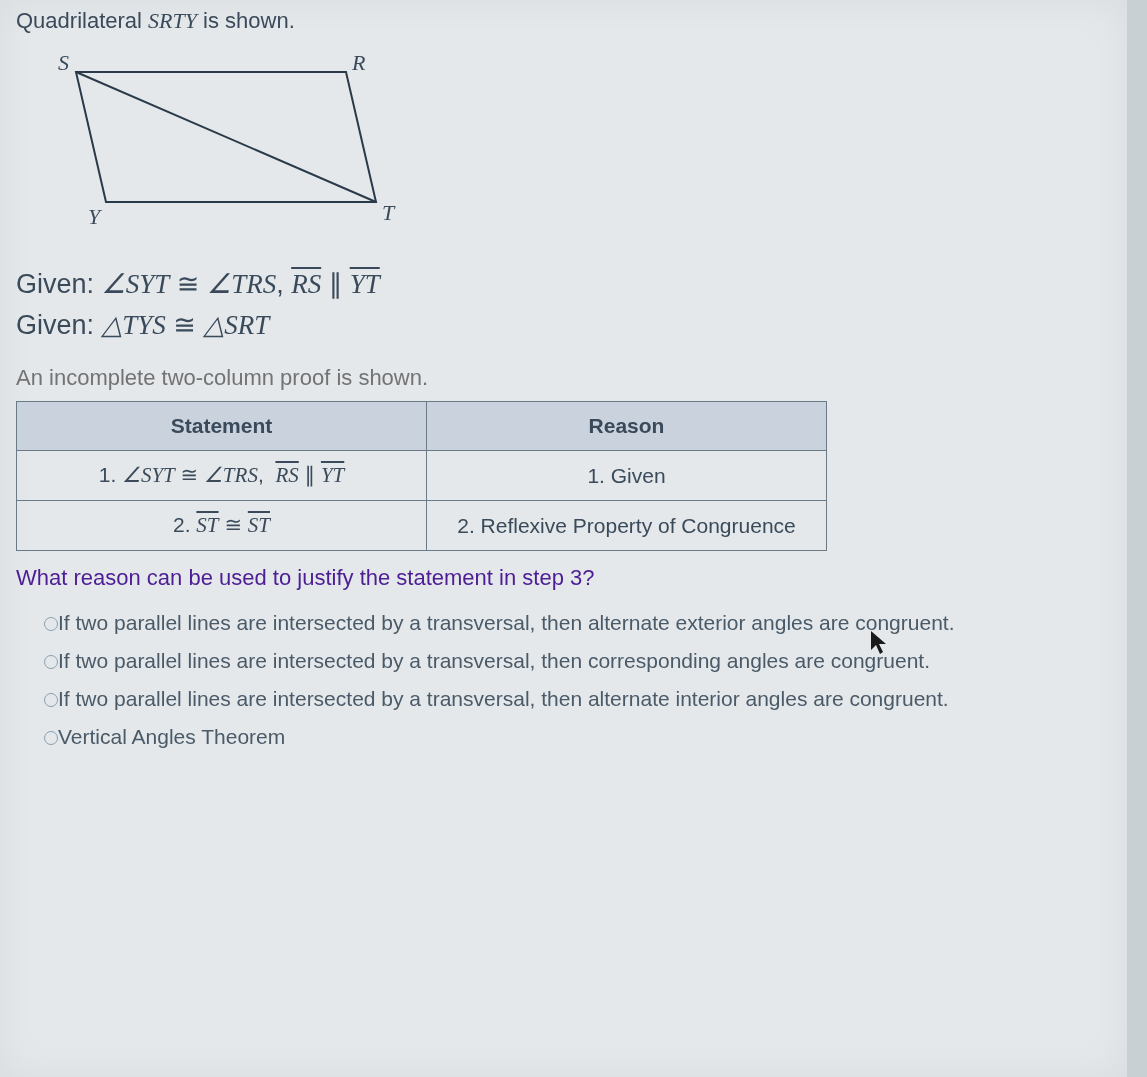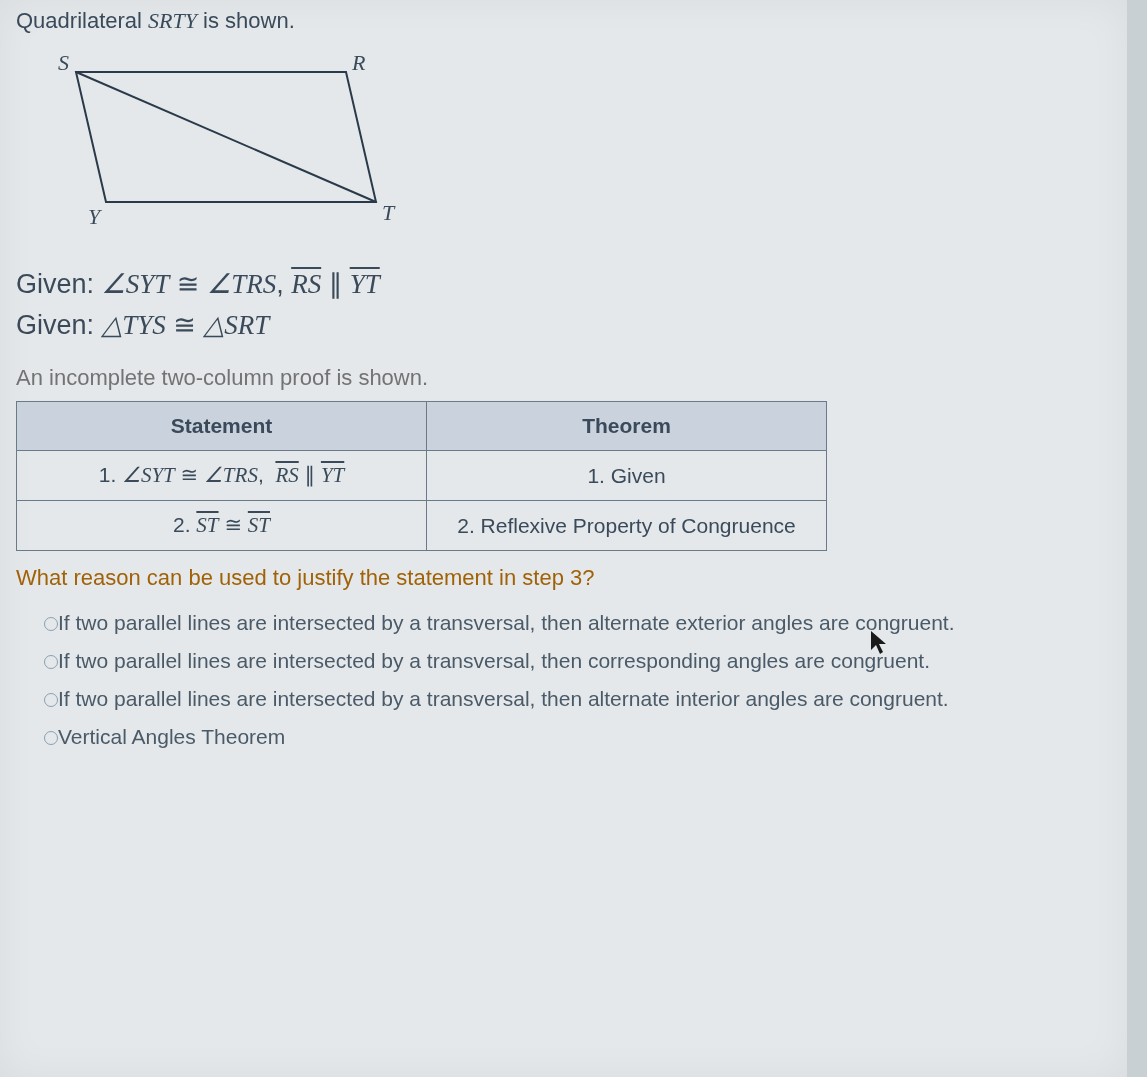--- a/index.html
+++ b/index.html
@@ -67,21 +67,21 @@
   table.proof th {
     background: #c9d2dd;
     font-weight: bold;
     text-align: center;
   }
   table.proof td.stmt { width: 410px; }
   table.proof td.reason { width: 400px; }
   .followup {
     font-size: 22px;
     margin: 14px 0 20px 0;
-    color: #a16207;
+    color: #4c1d95;
   }
   .options {
     margin-left: 28px;
   }
   .opt-row {
     display: flex;
     align-items: flex-start;
     gap: 0;
     margin-bottom: 14px;
   }
@@ -136,21 +136,21 @@
       <span>Given: </span><span class="mathvar">△TYS</span><span> ≅ </span><span class="mathvar">△SRT</span>
     </div>
   </div>
 
   <div class="incomplete">An incomplete two-column proof is shown.</div>
 
   <table class="proof">
     <tbody>
         <tr>
       <th>Statement</th>
-      <th>Theorem</th>
+      <th>Reason</th>
     </tr>
     <tr>
       <td class="stmt">
         <span>1. </span><span class="mathvar">∠SYT</span><span> ≅ </span><span class="mathvar">∠TRS</span><span>, </span>&nbsp;<span class="mathvar overline">RS</span><span> ∥ </span><span class="mathvar overline">YT</span>
       </td>
       <td class="reason">1. Given</td>
     </tr>
     <tr>
       <td class="stmt">
         <span>2. </span><span class="mathvar overline">ST</span><span> ≅ </span><span class="mathvar overline">ST</span>

